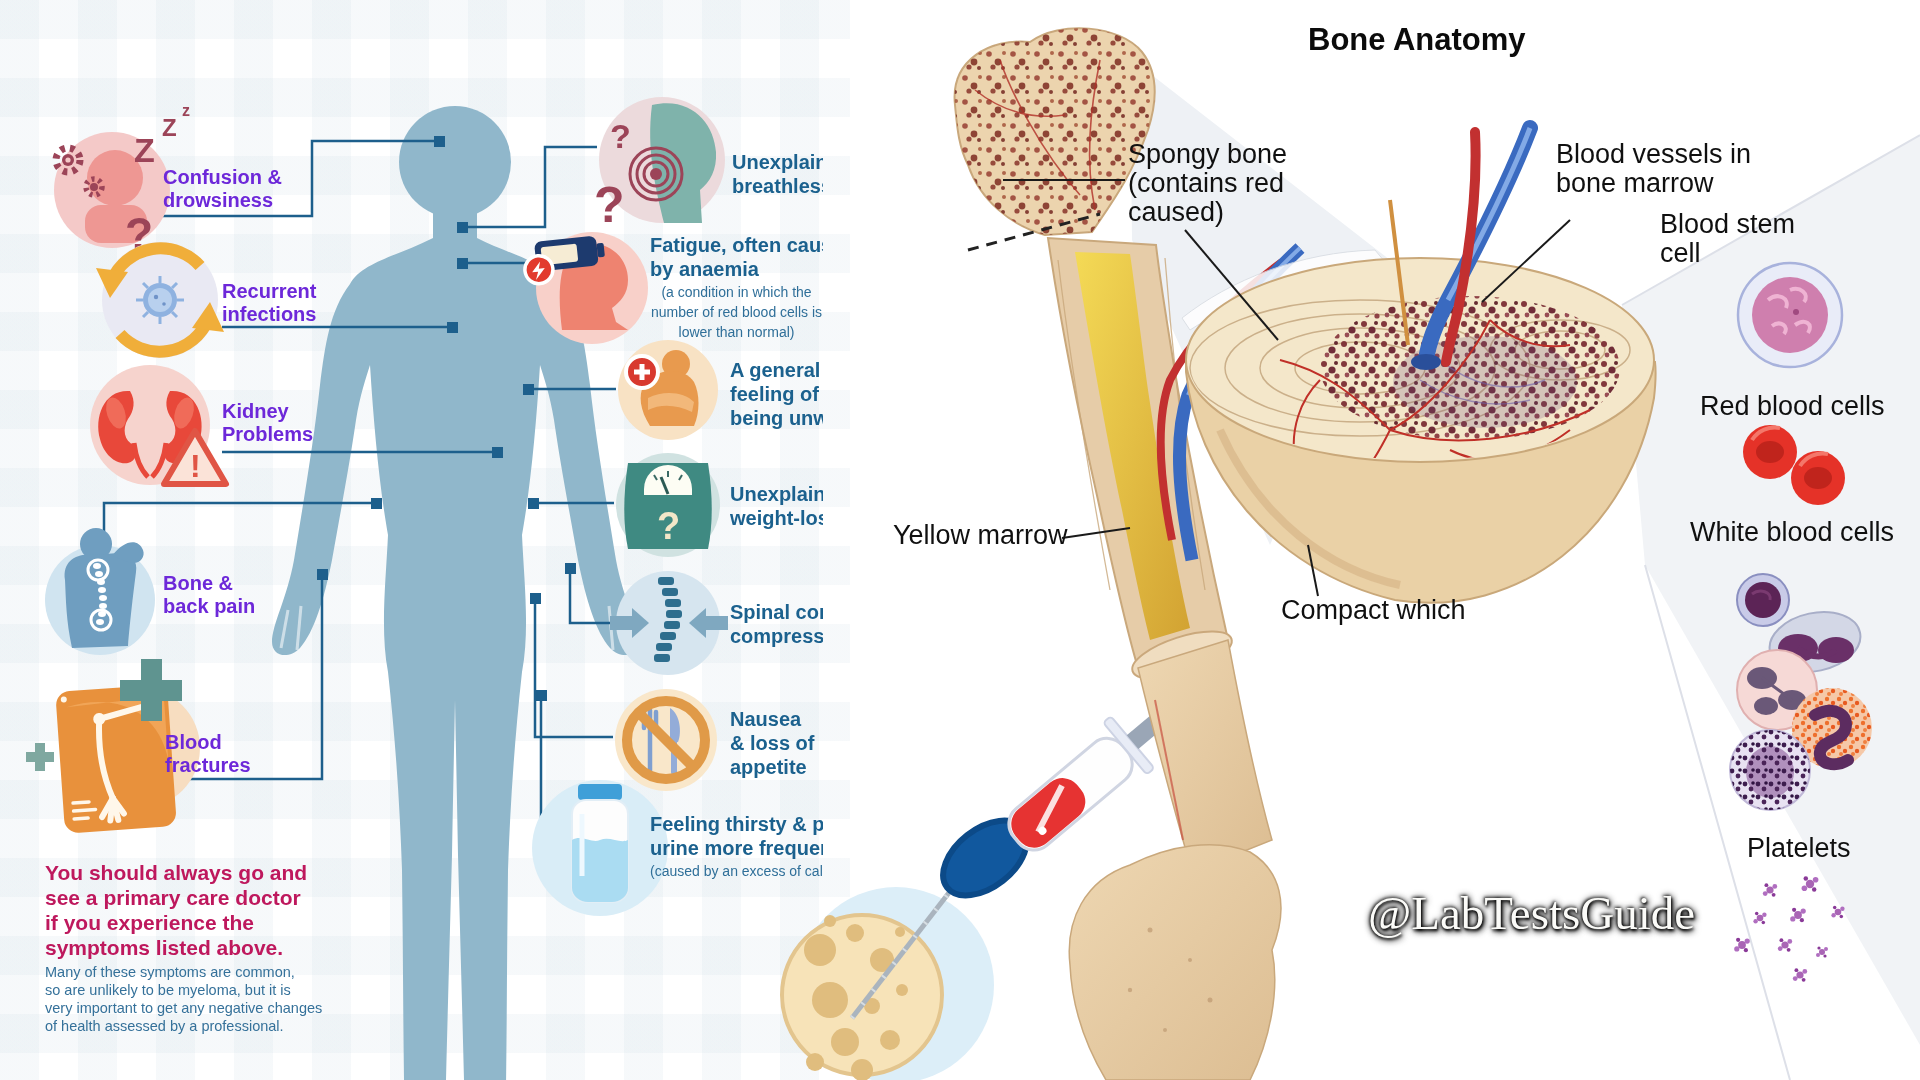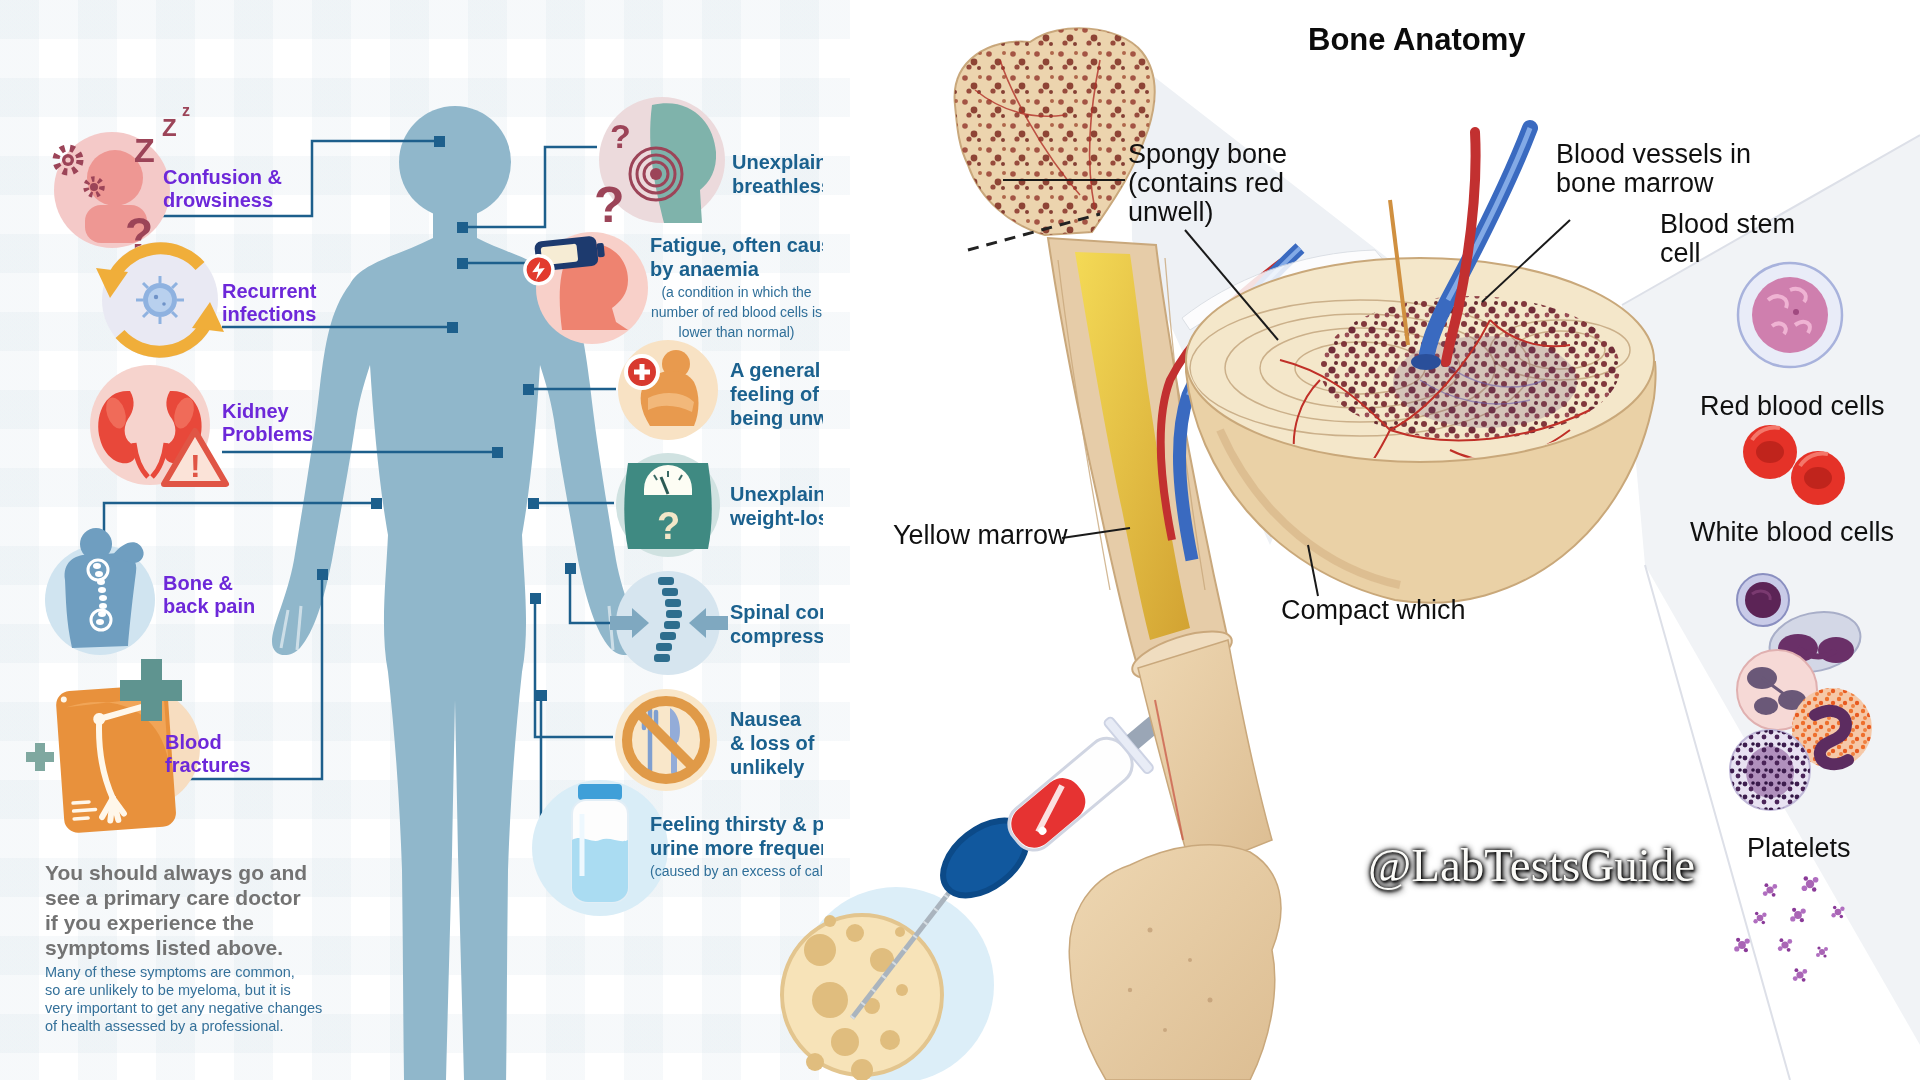--- a/index.html
+++ b/index.html
@@ -7,27 +7,27 @@
           font-family:"Liberation Sans",sans-serif;}
   .bgpattern{position:absolute;left:0;top:0;width:850px;height:1080px;
     background-image:linear-gradient(rgba(170,195,212,.10) 50%,transparent 50%),
                      linear-gradient(90deg,rgba(170,195,212,.10) 50%,transparent 50%);
     background-size:78px 78px;}
   svg{position:absolute;left:0;top:0;}
   .lbl{position:absolute;color:#6d28d9;font-weight:bold;font-size:20px;line-height:23px;white-space:nowrap;}
   .clip{position:absolute;overflow:hidden;}
   .clip .b{color:#1b618e;font-weight:bold;font-size:20px;line-height:24px;white-space:nowrap;}
   .clip .n{color:#2f6f99;font-weight:normal;font-size:14px;line-height:17px;white-space:nowrap;margin-top:3px;text-align:center;}
-  .advice-h{position:absolute;color:#737373;font-weight:bold;font-size:21px;line-height:25px;white-space:nowrap;}
+  .advice-h{position:absolute;color:#be185d;font-weight:bold;font-size:21px;line-height:25px;white-space:nowrap;}
   .advice-p{position:absolute;color:#35719a;font-size:14.5px;line-height:18px;white-space:nowrap;}
   .rlbl{position:absolute;color:#101010;font-size:27px;line-height:29px;white-space:nowrap;}
   .rtitle{position:absolute;color:#0b0b0b;font-size:31px;font-weight:bold;white-space:nowrap;}
   .watermark{position:absolute;font-family:"Liberation Serif",serif;font-size:47px;color:#fbfbf8;
      text-shadow:0 0 7px rgba(0,0,0,.95),1px 2px 3px #000,-1px -1px 3px rgba(0,0,0,.8),2px 3px 6px rgba(0,0,0,.7);
-     white-space:nowrap;}
+     white-space:nowrap;margin-top:48px;}
 </style>
 </head>
 <body>
 
 <div class="canvas">
   <div class="bgpattern"></div>
 
   <svg width="1920" height="1080" viewBox="0 0 1920 1080">
     <defs>
       <pattern id="sp1" width="24" height="24" patternUnits="userSpaceOnUse">
@@ -541,21 +541,21 @@
     <div class="b">Unexplained</div>
       <div class="b">weight-loss</div>
   </div>
   <div class="clip" style="left:730px;top:600px;width:93px;height:52px">
     <div class="b">Spinal cord</div>
       <div class="b">compression</div>
   </div>
   <div class="clip" style="left:730px;top:707px;width:93px;height:76px">
     <div class="b">Nausea</div>
       <div class="b">&amp; loss of</div>
-    <div class="b">unlikely</div>
+    <div class="b">appetite</div>
   </div>
   <div class="clip" style="left:650px;top:812px;width:173px;height:76px">
     <div class="b">Feeling thirsty &amp; passing</div>
       <div class="b">urine more frequently</div>
     <div class="n">(caused by an excess of calcium)</div>
   </div>
 
   <div class="advice-h" style="left:45px;top:860px">
     <div>You should always go and</div>
       <div>see a primary care doctor</div>
@@ -566,21 +566,21 @@
     <div>Many of these symptoms are common,</div>
       <div>so are unlikely to be myeloma, but it is</div>
     <div>very important to get any negative changes</div>
       <div>of health assessed by a professional.</div>
   </div>
 
   <div class="rtitle" style="left:1308px;top:22px">Bone Anatomy</div>
   <div class="rlbl" style="left:1128px;top:140px">
     <div>Spongy bone</div>
       <div>(contains red</div>
-      <div>unwell)</div>
+      <div>caused)</div>
   </div>
   <div class="rlbl" style="left:1556px;top:140px">
     <div>Blood vessels in</div>
       <div>bone marrow</div>
   </div>
   <div class="rlbl" style="left:1660px;top:210px;width:185px;text-align:left">
     <div>Blood stem</div>
       <div>cell</div>
   </div>
   <div class="rlbl" style="left:1700px;top:392px">Red blood cells</div>

